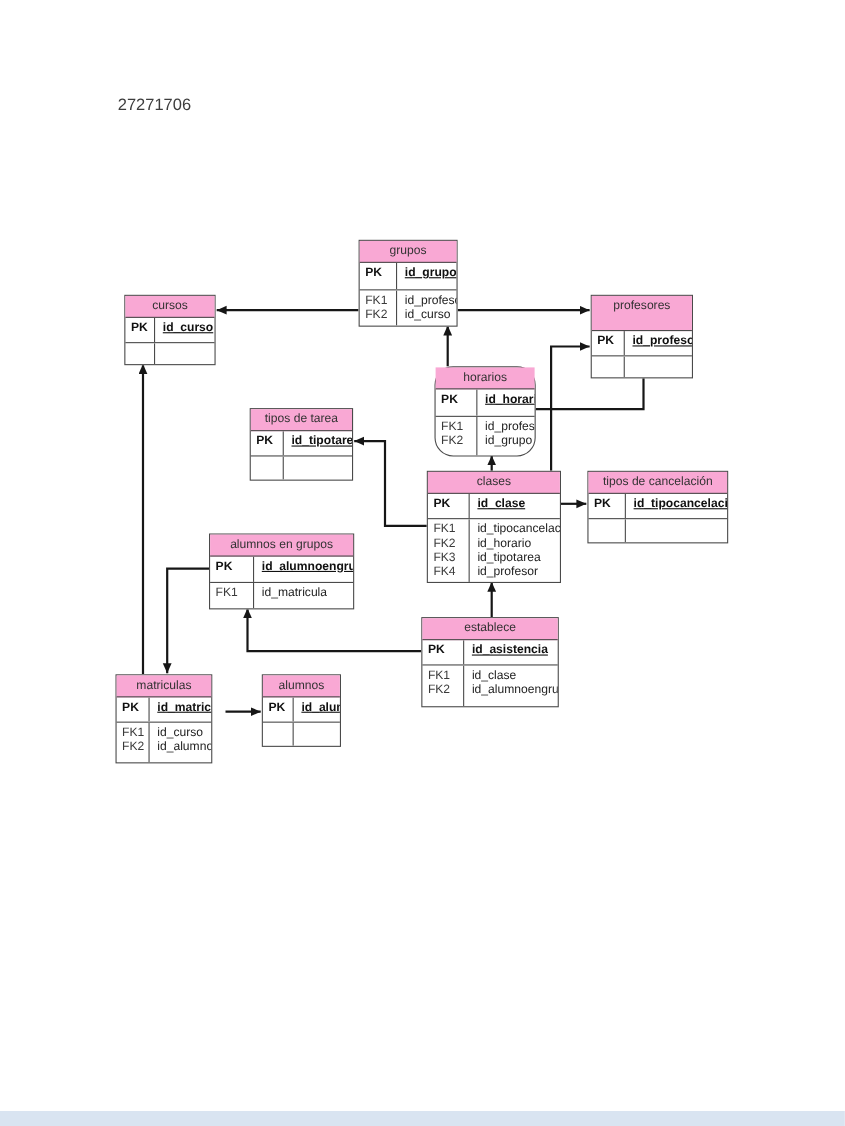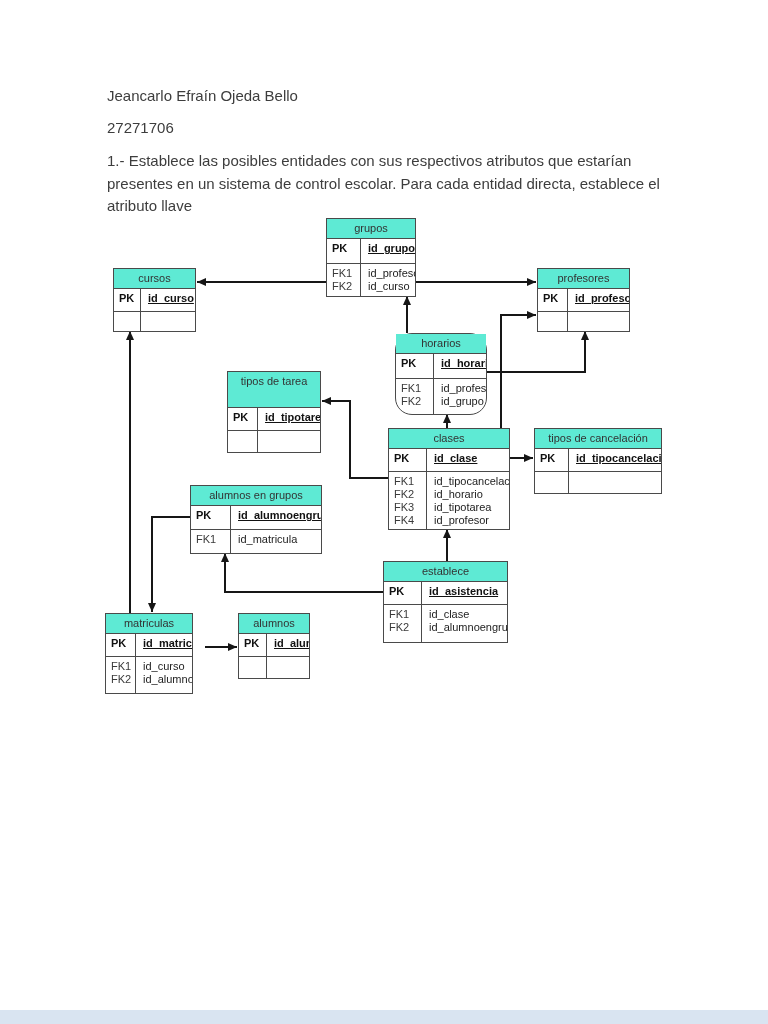--- a/index.html
+++ b/index.html
@@ -29,21 +29,21 @@
   svg.connectors path.conn { stroke: #161616; stroke-width: 2; fill: none; }
 
   .entity {
     position: absolute;
     background: #ffffff;
     border: 1px solid #4a4a4a;
     font-size: 11px;
     color: #222;
   }
   .etitle {
-    background: #5eead4;
+    background: #f9a8d4;
     border-bottom: 1px solid #4a4a4a;
     text-align: center;
     color: #333;
     overflow: hidden;
   }
   .erow { display: flex; overflow: hidden; }
   .erow + .erow { border-top: 1px solid #4a4a4a; }
   .erow .key {
     border-right: 1px solid #4a4a4a;
     padding: 3px 0 0 5px;
@@ -58,23 +58,21 @@
   .footer-bar {
     position: absolute; left: 0; right: 0; bottom: 0; height: 14px;
   }
 </style>
 </head>
 <body>
 
 <div class="page">
 
   <div class="doc-text">
-    <div class="doc-line author">Jeancarlo Efraín Ojeda Bello</div>
     <div class="doc-line student-id">27271706</div>
-    <div class="question">1.- Establece las posibles entidades con sus respectivos atributos que estarían presentes en un sistema de control escolar. Para cada entidad directa, establece el atributo llave</div>
   </div>
 
   <div class="diagram-layer">
     <svg class="connectors" id="connector-svg" width="768" height="1024" viewBox="0 0 768 1024" xmlns="http://www.w3.org/2000/svg">
       <defs>
         <marker id="arrowhead" markerUnits="userSpaceOnUse" markerWidth="12" markerHeight="10" refX="9" refY="4" orient="auto">
           <path d="M0,0 L9,4 L0,8 z" fill="#161616"></path>
         </marker>
       </defs>
     <path d="M326,282 L197,282" class="conn" marker-end="url(#arrowhead)"></path>
@@ -122,21 +120,21 @@
             <div class="attr">
               <div>id_curso</div>
             </div>
           </div>
           <div class="erow body" style="height: 20px;">
             <div class="key" style="width: 27px;"></div>
             <div class="attr"></div>
           </div>
         </div>
         <div class="entity" style="left: 537px; top: 268px; width: 93px;">
-          <div class="etitle" style="height: 20px; line-height: 19px;">profesores</div>
+          <div class="etitle" style="height: 32px; line-height: 19px;">profesores</div>
           <div class="erow pk" style="height: 22px;">
             <div class="key" style="width: 30px;">
               <div>PK</div>
             </div>
             <div class="attr">
               <div>id_profesor</div>
             </div>
           </div>
           <div class="erow body" style="height: 20px;">
             <div class="key" style="width: 30px;"></div>
@@ -158,21 +156,21 @@
               <div>FK1</div>
               <div>FK2</div>
             </div>
             <div class="attr">
               <div>id_profesor</div>
               <div>id_grupo</div>
             </div>
           </div>
         </div>
         <div class="entity" style="left: 227px; top: 371px; width: 94px;">
-          <div class="etitle" style="height: 36px; line-height: 19px;">tipos de tarea</div>
+          <div class="etitle" style="height: 20px; line-height: 19px;">tipos de tarea</div>
           <div class="erow pk" style="height: 22px;">
             <div class="key" style="width: 30px;">
               <div>PK</div>
             </div>
             <div class="attr">
               <div>id_tipotarea</div>
             </div>
           </div>
           <div class="erow body" style="height: 22px;">
             <div class="key" style="width: 30px;"></div>

